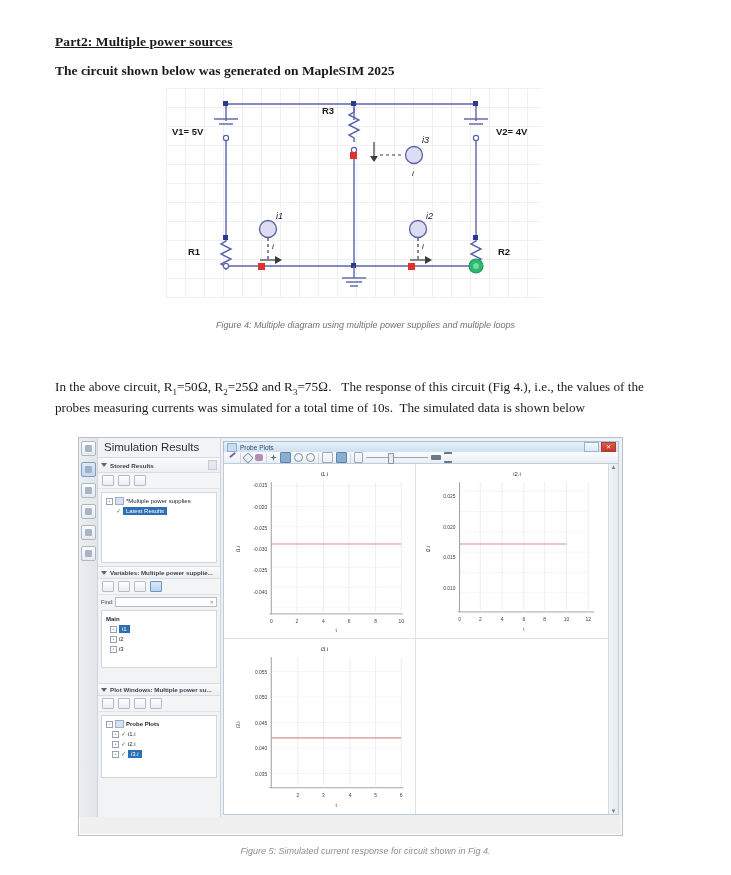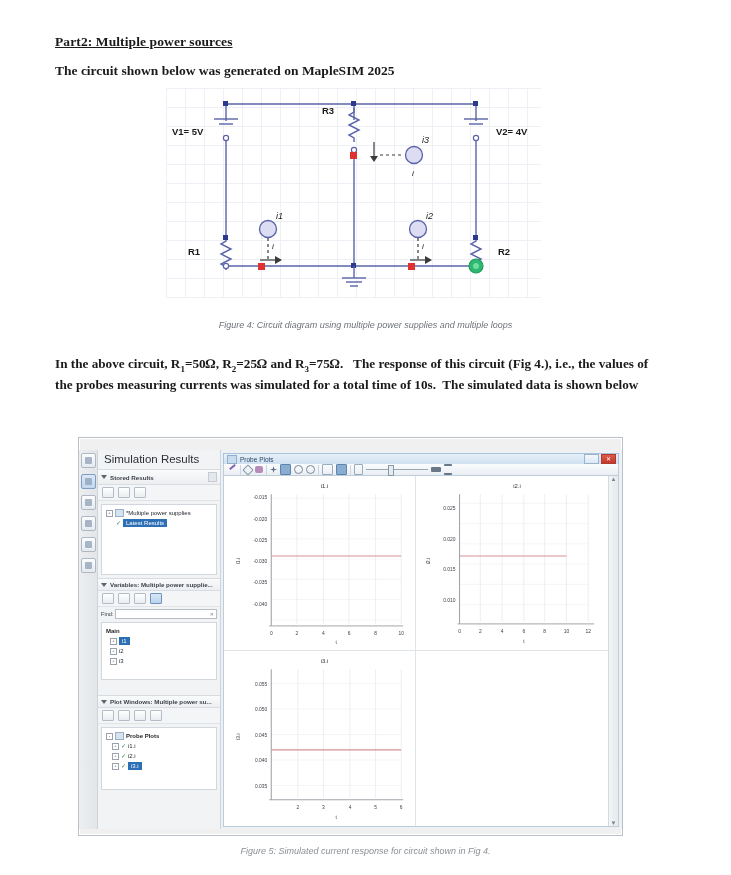--- a/index.html
+++ b/index.html
@@ -26,24 +26,24 @@
     font-size:13.5px; font-family:"Liberation Serif", serif;
     font-weight:bold;
   }
   .fig4-caption{
     position:absolute; left:0; top:320px; width:731px;
     text-align:center;
     font-family:"Liberation Sans", sans-serif;
     font-style:italic; font-size:9px; color:#6f7479;
   }
   .doc-para2{
-    position:absolute; left:55px; top:356px; width:600px;
+    position:absolute; left:55px; top:379px; width:600px;
     font-size:13.2px; line-height:16.5px;
     font-family:"Liberation Serif", serif;
-    font-weight:bold;
+    font-weight:normal;
   }
   .doc-para2 sub{font-size:9px;}
   .fig5-caption{
     position:absolute; left:0; top:846px; width:731px;
     text-align:center;
     font-family:"Liberation Sans", sans-serif;
     font-style:italic; font-size:9px; color:#8a9097;
   }
 
   
@@ -79,21 +79,21 @@
     background:#cfd9e6;border:1px solid #9fb0c4;border-radius:1px;
     position:relative;
   }
   .win-ico:after{content:"";position:absolute;left:2px;top:2px;width:5px;height:3px;background:#7d93ad;}
   .win-buttons{margin-left:auto;display:flex;align-items:center;height:17px;}
   .win-btn{
     width:25px;height:16px;display:flex;align-items:center;justify-content:center;
     font-family:"Liberation Sans", sans-serif; font-size:9px; color:#5a6067;
   }
   .win-btn.close{font-size:10px;}
-  .win-body{display:flex;height:379px;margin-top:12px;}
+  .win-body{display:flex;height:379px;}
 
   
   .rail{
     width:18px;background:linear-gradient(to right,#eceef0,#e2e5e9);
     border-right:1px solid #cfd4da;
     padding-top:3px;
     display:flex;flex-direction:column;align-items:center;gap:6px;
   }
   .rail-ico{
     width:13px;height:13px;border:1px solid #aeb8c4;border-radius:2px;
@@ -297,21 +297,21 @@
       </g>
 
       <text x="6" y="47" font-size="9.5" fill="#1a1a1a" font-weight="bold">V1= 5V</text>
       <text x="330" y="47" font-size="9.5" fill="#1a1a1a" font-weight="bold">V2= 4V</text>
       <text x="22" y="167" font-size="9.5" fill="#1a1a1a" font-weight="bold">R1</text>
       <text x="332" y="167" font-size="9.5" fill="#1a1a1a" font-weight="bold">R2</text>
       <text x="156" y="26" font-size="9.5" fill="#1a1a1a" font-weight="bold">R3</text>
     </svg>
   </div>
 
-  <div class="fig4-caption">Figure 4:  Circuit diagram using multiple power supplies and multiple loops</div>
+  <div class="fig4-caption">Figure 4:  Multiple diagram using multiple power supplies and multiple loops</div>
 
   <div class="doc-para2">
     In the above circuit, R<sub>1</sub>=50Ω, R<sub>2</sub>=25Ω and R<sub>3</sub>=75Ω.&nbsp;&nbsp; The response of this circuit (Fig 4.), i.e., the values of the probes measuring currents was simulated for a total time of 10s.&nbsp; The simulated data is shown below
   </div>
 
   <div class="app-window">
 
 
     <div class="win-body">
 

